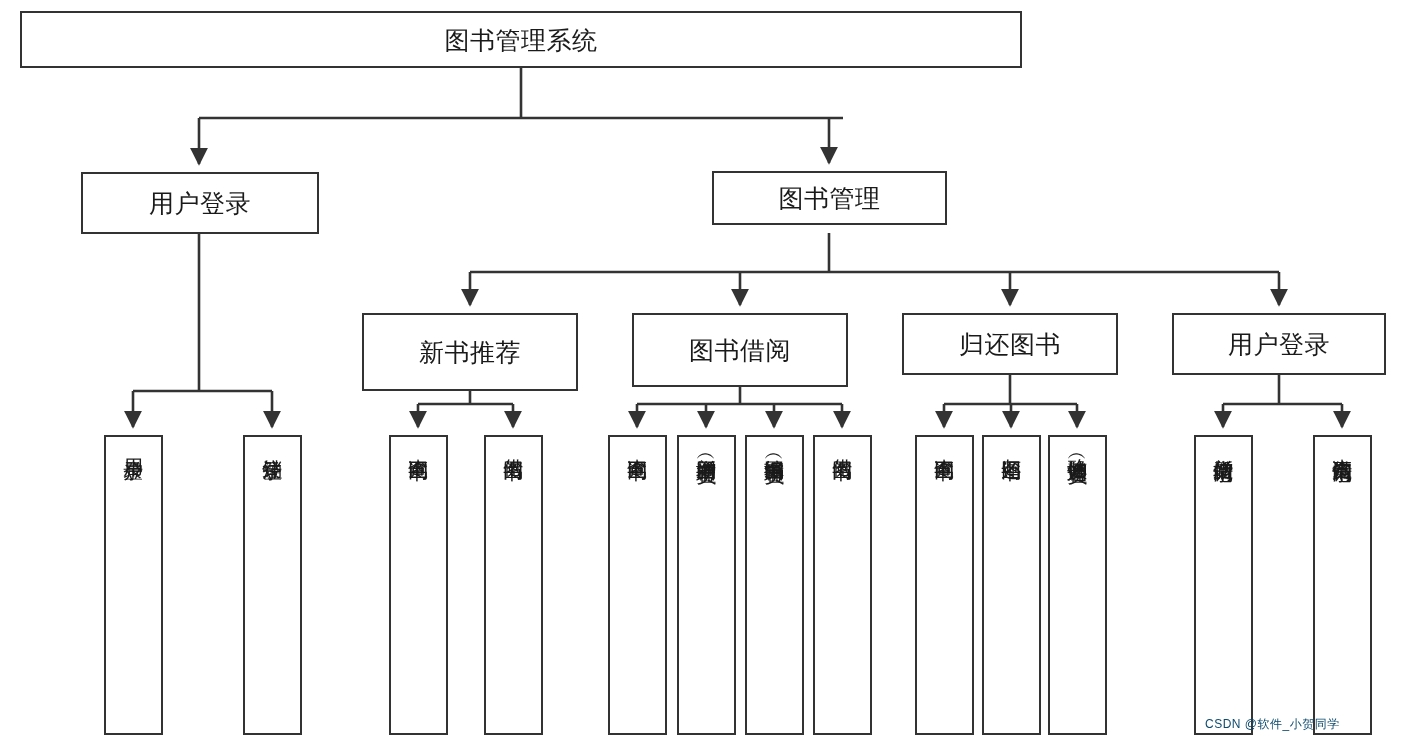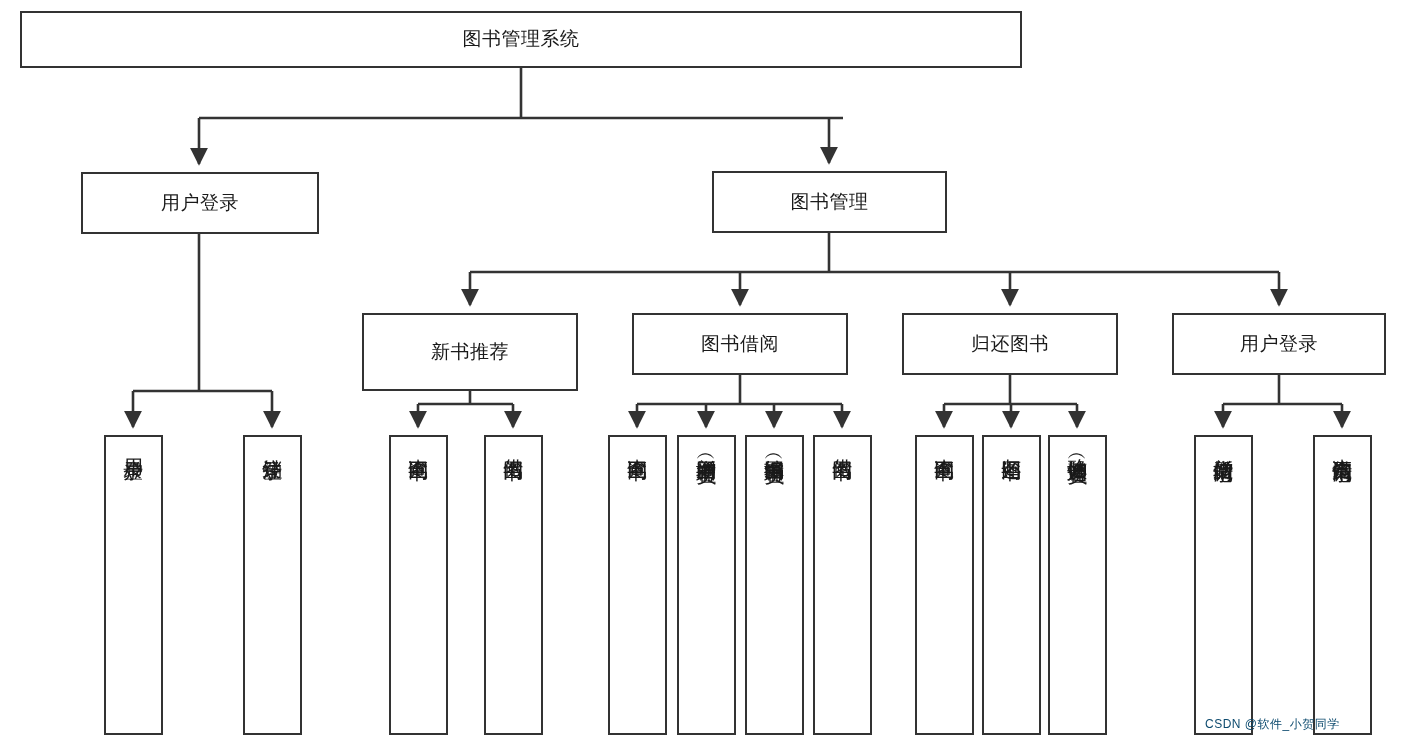--- a/index.html
+++ b/index.html
@@ -28,21 +28,21 @@
     position: absolute;
     box-sizing: border-box;
     border: 2px solid #333333;
     background: #ffffff;
     display: flex;
     align-items: center;
     justify-content: center;
     color: #1a1a1a;
   }
   .node-label-h {
-    font-size: 19px;
+    font-size: 25px;
     line-height: 1.2;
     white-space: nowrap;
     letter-spacing: 0.5px;
   }
   .node-label-v {
     font-size: 20px;
     line-height: 1.32;
     writing-mode: vertical-rl;
     text-orientation: upright;
     letter-spacing: 1px;
@@ -118,27 +118,27 @@
     </g>
   </svg>
 
   <div id="nodes">
       <div class="node-box" style="left: 20px; top: 11px; width: 1002px; height: 57px;">
         <span class="node-label-h">图书管理系统</span>
       </div>
       <div class="node-box" style="left: 81px; top: 172px; width: 238px; height: 62px;">
         <span class="node-label-h">用户登录</span>
       </div>
-      <div class="node-box" style="left: 712px; top: 171px; width: 235px; height: 62px;">
+      <div class="node-box" style="left: 712px; top: 171px; width: 235px; height: 54px;">
         <span class="node-label-h">图书管理</span>
       </div>
       <div class="node-box" style="left: 362px; top: 313px; width: 216px; height: 78px;">
         <span class="node-label-h">新书推荐</span>
       </div>
-      <div class="node-box" style="left: 632px; top: 313px; width: 216px; height: 62px;">
+      <div class="node-box" style="left: 632px; top: 313px; width: 216px; height: 74px;">
         <span class="node-label-h">图书借阅</span>
       </div>
       <div class="node-box" style="left: 902px; top: 313px; width: 216px; height: 62px;">
         <span class="node-label-h">归还图书</span>
       </div>
       <div class="node-box" style="left: 1172px; top: 313px; width: 214px; height: 62px;">
         <span class="node-label-h">用户登录</span>
       </div>
       <div class="node-box leaf-box" style="left: 104px; top: 435px; width: 59px; height: 300px;">
         <span class="node-label-v">用户登录</span>

